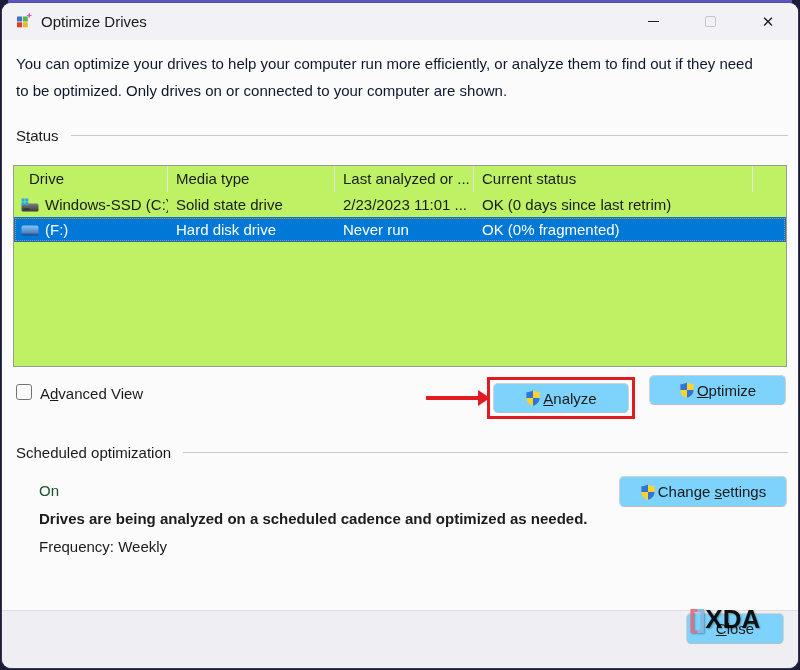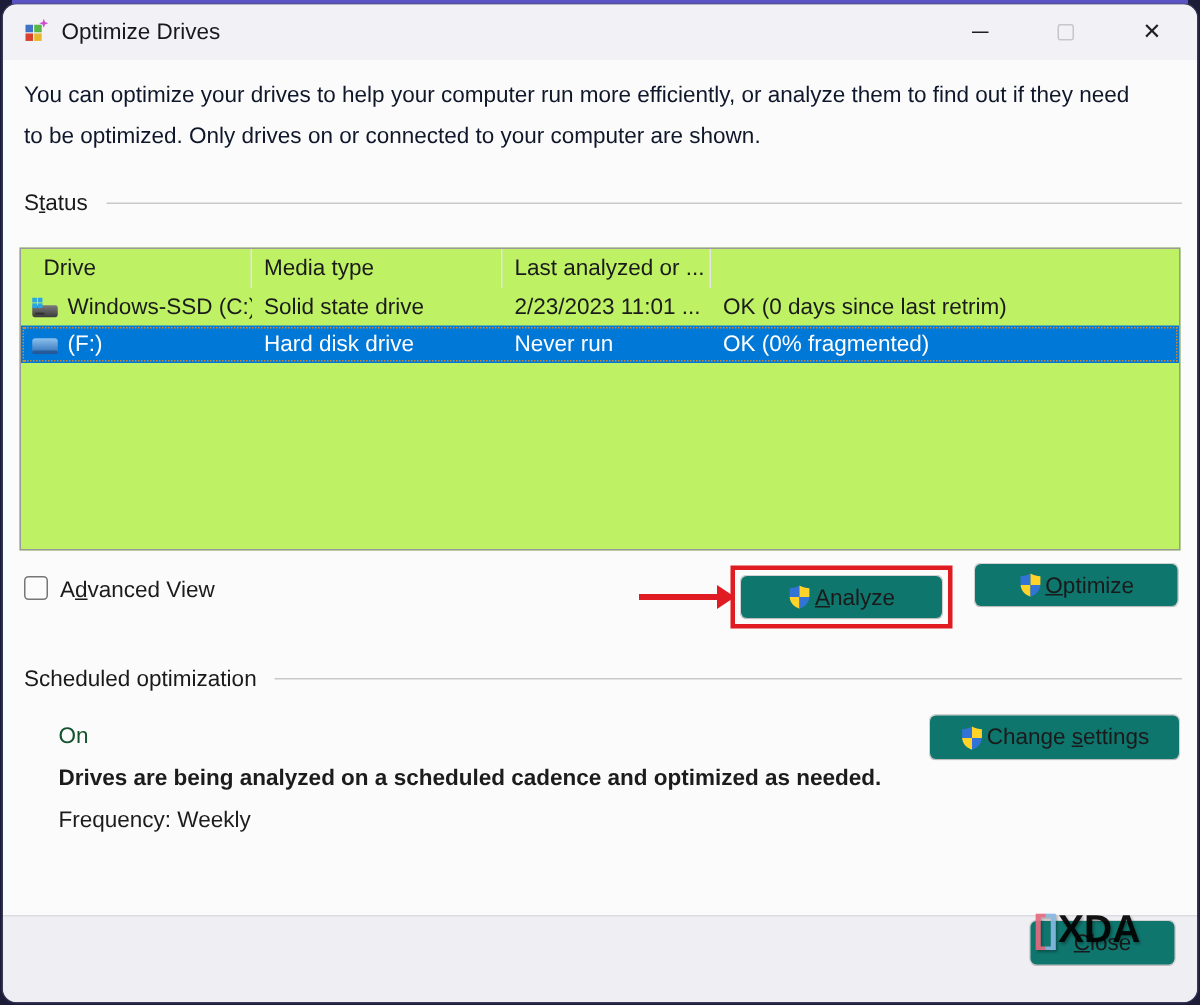--- a/index.html
+++ b/index.html
@@ -41,21 +41,21 @@
   .lv-cell { padding-left:8px; white-space:nowrap; overflow:hidden; height:100%; display:flex; align-items:center; }
   .lv-cell.c1 { padding-left:7px; gap:6px; }
   .row-selected { background:#0078d7; color:#ffffff; outline:1px dotted #cf8a2e; outline-offset:-2px; }
   .drive-glyph { flex:0 0 auto; display:block; }
   
   .checkbox { position:absolute; left:14px; top:381px; width:16px; height:16px; border:1px solid #767676; border-radius:3px; background:#fcfcfc; cursor:default; }
   .cb-label { position:absolute; left:38px; top:382px; font-size:15px; cursor:default; }
   
   .btn {
     position:absolute; display:flex; align-items:center; justify-content:center; gap:2px;
-    background:#0f766e; border:1px solid #d2d2d2; border-bottom-color:#bdbdbd; border-radius:5px;
+    background:#7dd3fc; border:1px solid #d2d2d2; border-bottom-color:#bdbdbd; border-radius:5px;
     font-size:15px; color:#1a1a1a; cursor:default;
   }
   .btn-analyze { left:491px; top:380px; width:136px; height:30px; }
   .btn-optimize { left:647px; top:372px; width:137px; height:30px; }
   .btn-change { left:617px; top:473px; width:168px; height:31px; }
   .btn-close { right:14px; bottom:24px; width:98px; height:31px; }
   .key { text-decoration:underline; }
   
   .red-box { position:absolute; left:485px; top:374px; width:148px; height:42px; border:3px solid #e01b22; pointer-events:none; }
   .arrow-line { position:absolute; left:424px; top:393px; width:54px; height:4px; background:#e01b22; }
@@ -105,20 +105,21 @@
   <div class="group-row status-row">
     <span><span>S</span><span class="key">t</span><span>atus</span></span>
     <span class="rule"></span>
   </div>
 
   <div class="listview">
     <div class="lv-header">
       <div class="lv-h c1">Drive</div>
       <div class="lv-h c2">Media type</div>
       <div class="lv-h c3">Last analyzed or ...</div>
+      <div class="lv-h c4">Current status</div>
       <div class="lv-h c5"></div>
     </div>
 
     <div class="lv-row">
       <div class="lv-cell c1">
         <svg class="drive-glyph" width="18" height="14" viewBox="0 0 18 14">
           <defs>
               <linearGradient id="gC" x1="0" y1="0" x2="0" y2="1">
                 <stop offset="0" stop-color="#7d7d7d"></stop>
                 <stop offset="1" stop-color="#3a3a3a"></stop>

